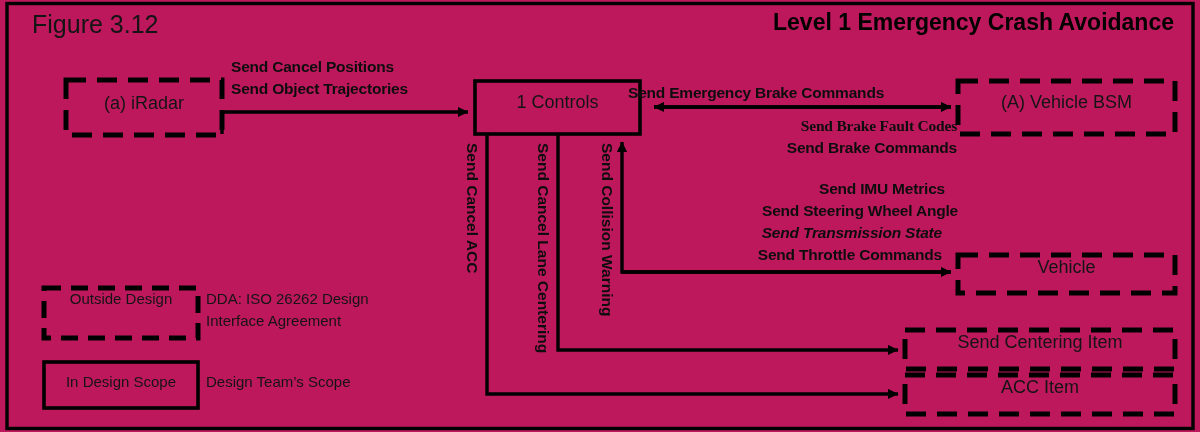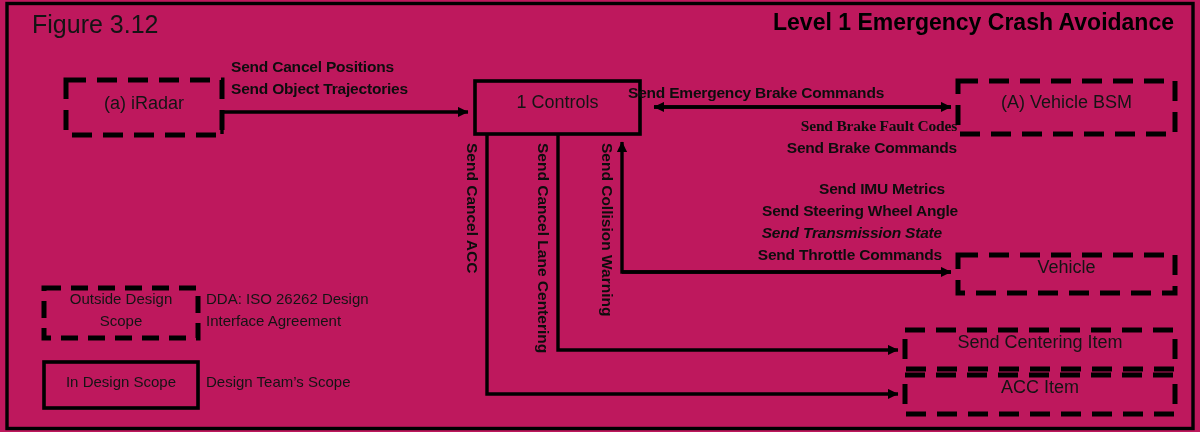--- a/index.html
+++ b/index.html
@@ -141,20 +141,19 @@
   <div class="txt lbl right" style="left:623px; top:180px; width:322px;">Send IMU Metrics</div>
   <div class="txt lbl right" style="left:620px; top:202px; width:322px;margin-left:16px;">Send Steering Wheel Angle</div>
   <div class="txt lbl right" style="left:620px; top:224px; width:322px;font-style:italic;">Send Transmission State</div>
   <div class="txt lbl right" style="left:620px; top:246px; width:322px;">Send Throttle Commands</div>
 
   <div class="vlbl" style="position:absolute; left:481px; top:143px;">Send Cancel ACC</div>
   <div class="vlbl" style="position:absolute; left:552px; top:143px;">Send Cancel Lane Centering</div>
   <div class="vlbl" style="position:absolute; left:616px; top:143px;">Send Collision Warning</div>
 
   <div class="txt legtxt center" style="left:50px; top:291px; width:142px;">Outside Design</div>
-  <div class="txt legtxt center" style="left:50px; top:313px; width:142px;">Scope</div>
   <div class="txt legtxt" style="left:206px; top:291px;">DDA: ISO 26262 Design</div>
   <div class="txt legtxt" style="left:206px; top:313px;">Interface Agreement</div>
 
   <div class="txt legtxt center" style="left:50px; top:374px; width:142px;">In Design Scope</div>
   <div class="txt legtxt" style="left:206px; top:374px;">Design Team’s Scope</div>
 
 </div>
 
 </body></html>

